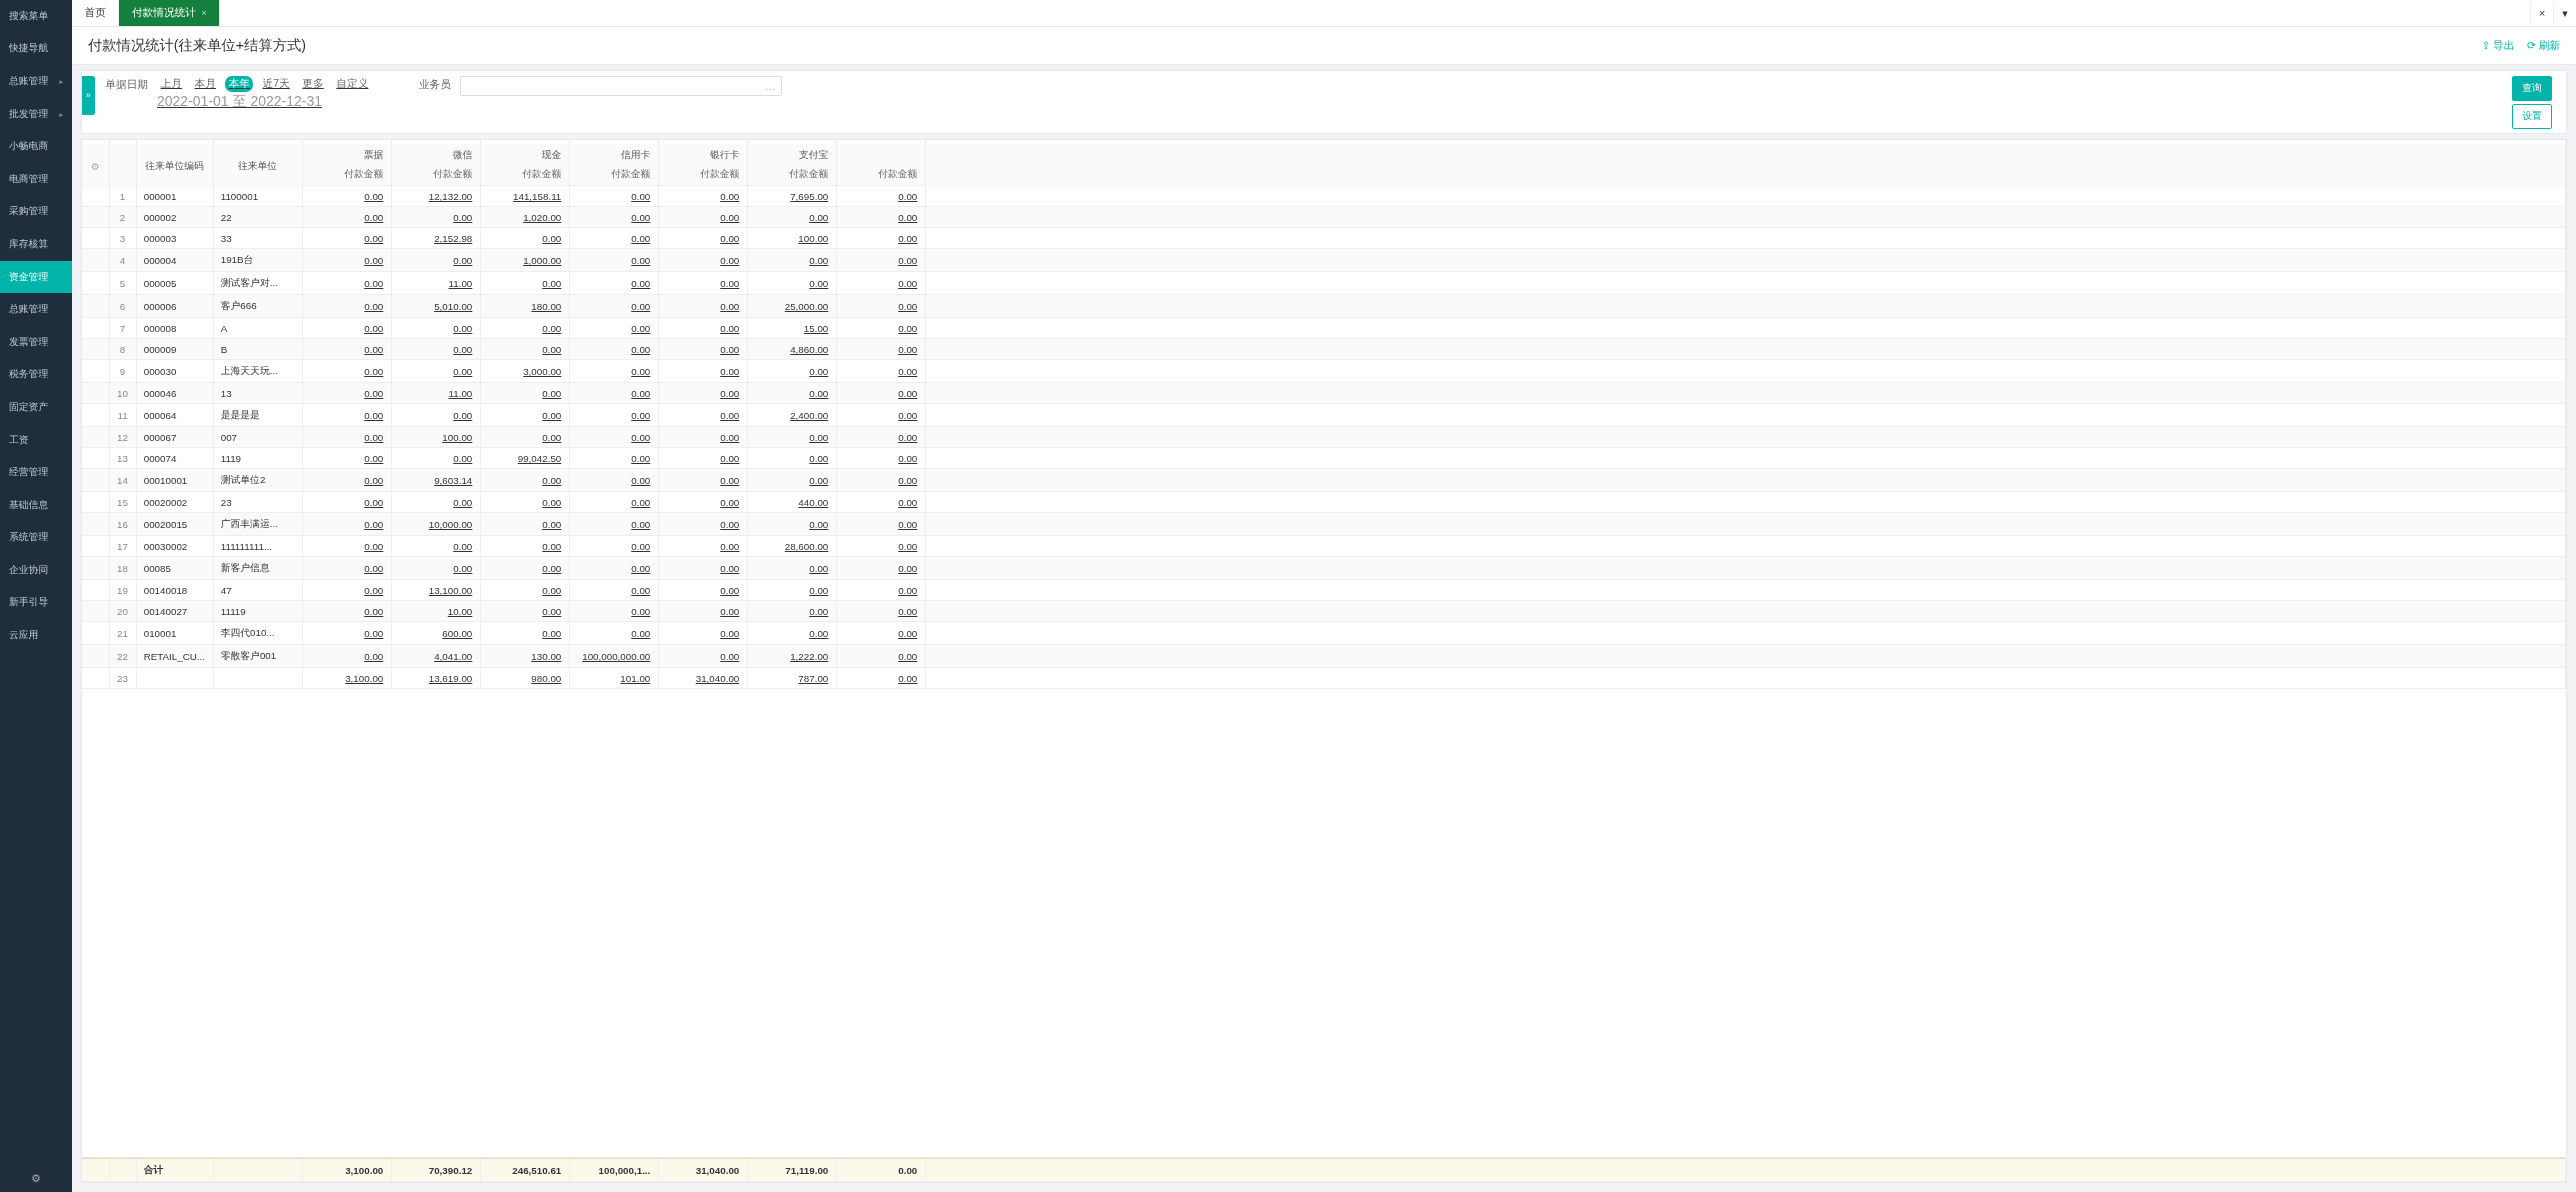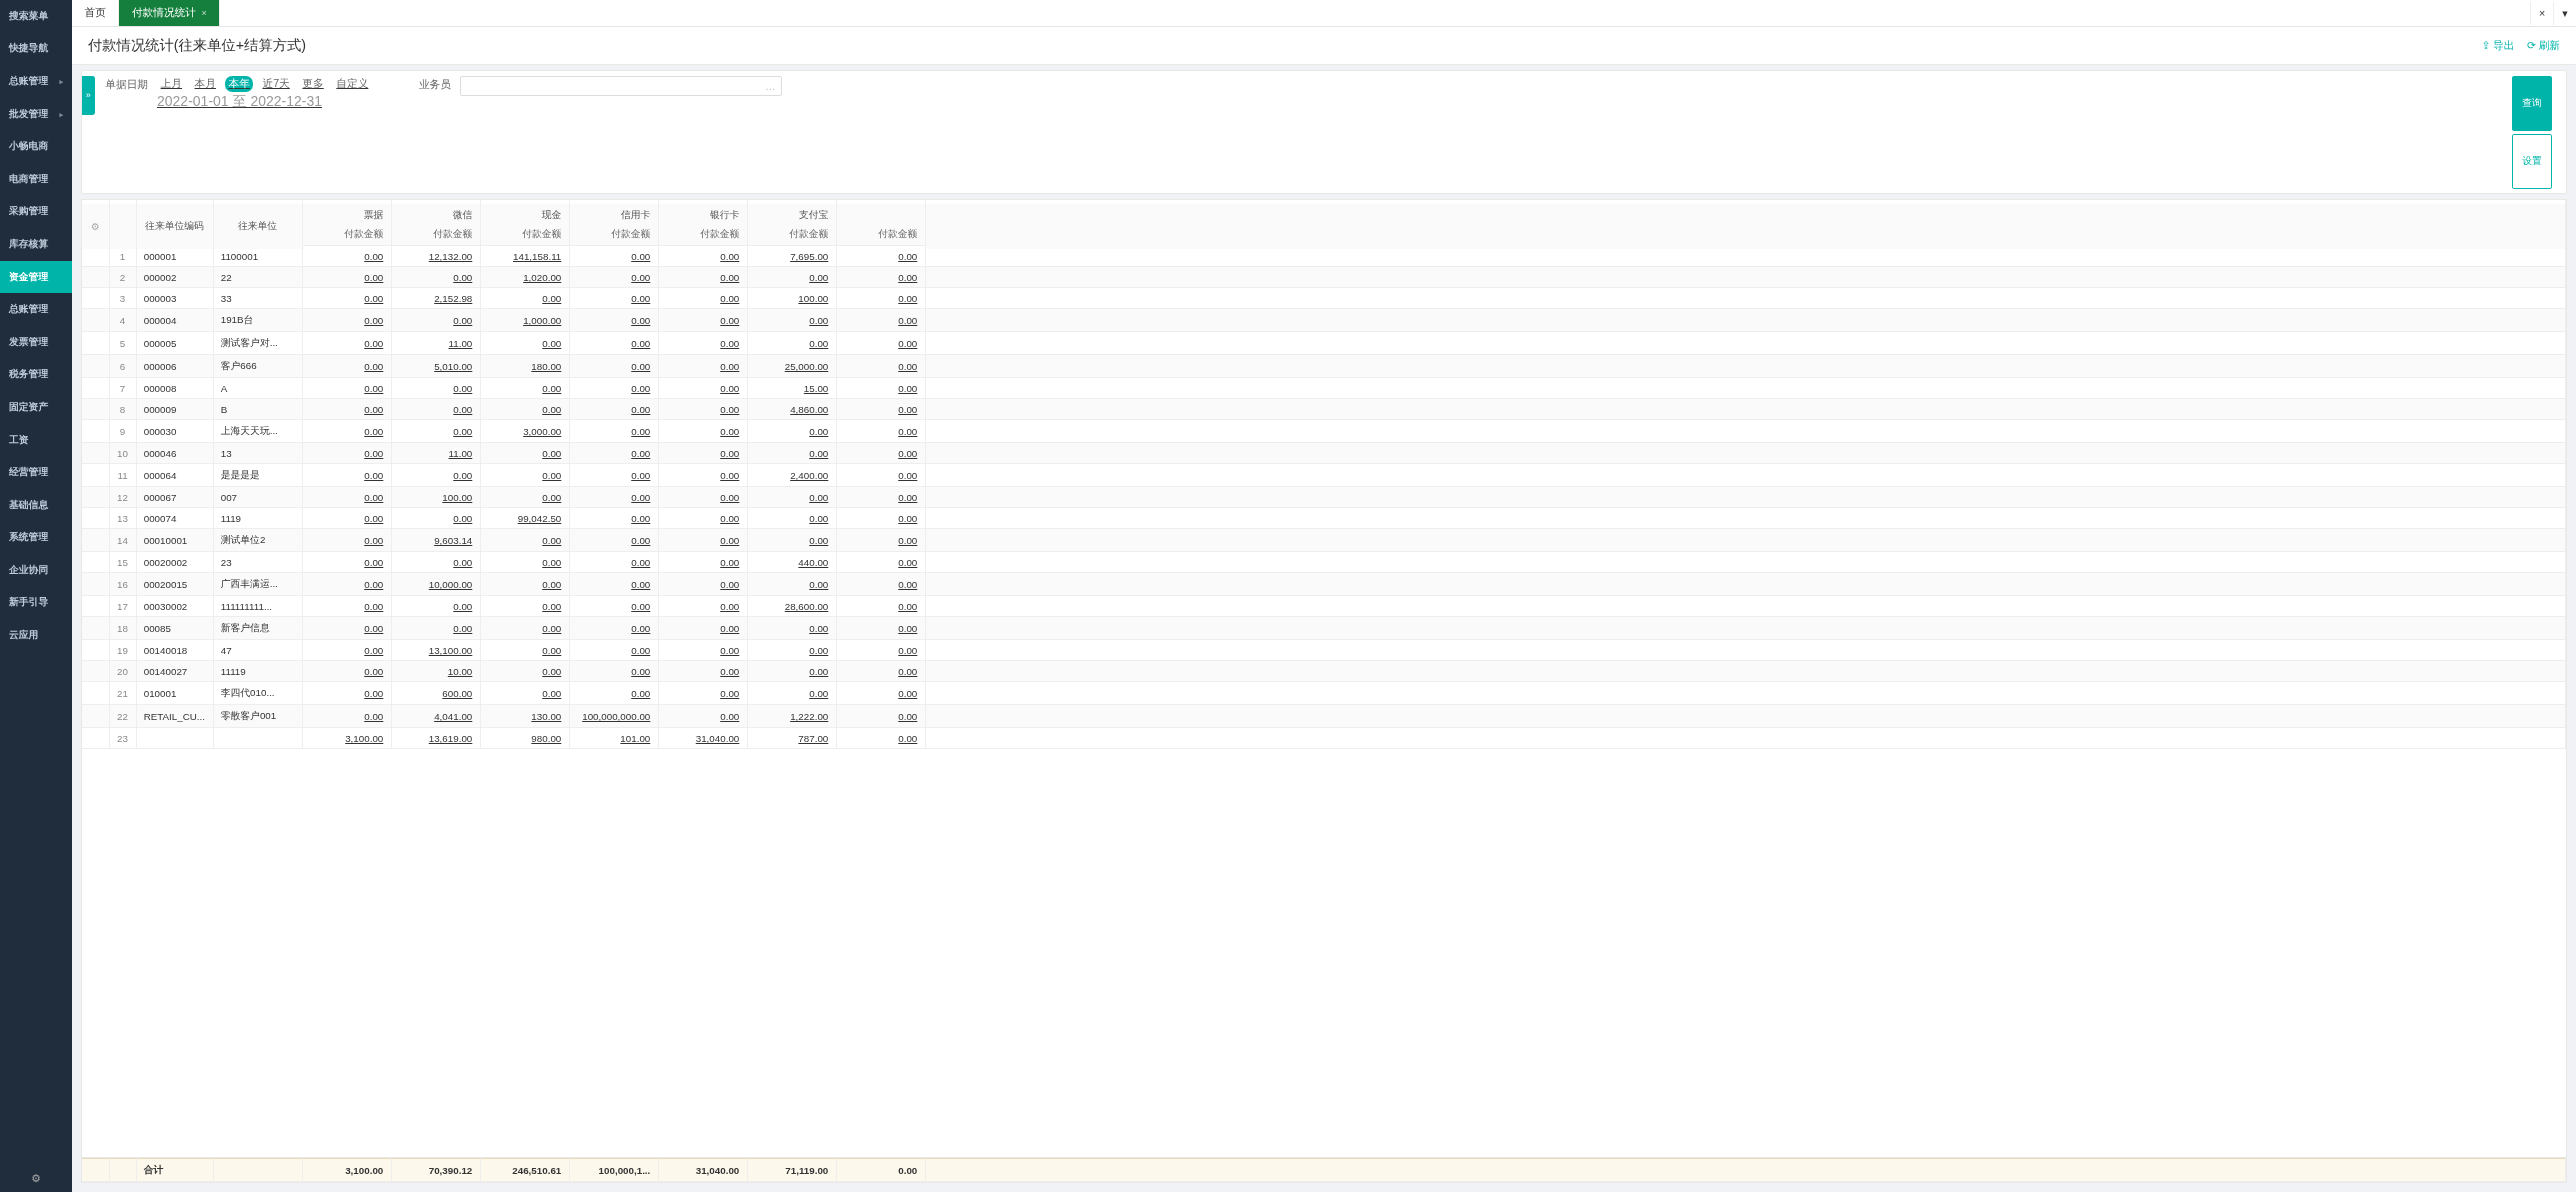--- a/index.html
+++ b/index.html
@@ -1,21 +1,21 @@
 <!DOCTYPE html>
 <html style="font-size:14.3px"><head>
 <meta charset="utf-8">
 <style>
 * { margin:0; padding:0; box-sizing:border-box; }
 body { font-family:"Microsoft YaHei","PingFang SC",Arial,sans-serif; font-size:10.7px; color:#333; background:#f0f2f5; overflow:hidden; }
 .app { display:flex; height:100vh; }
 
 
 .sidebar { width:72px; background:#1f2d3d; color:#bfcbd9; display:flex; flex-direction:column; flex-shrink:0; }
-.sidebar-item { padding:9.8px 9px; cursor:pointer; display:flex; align-items:center; justify-content:space-between; font-size:9.8px;font-weight:bold; }
+.sidebar-item { padding:9.8px 9px; cursor:pointer; display:flex; align-items:center; justify-content:space-between; font-size:9.8px; }
 .sidebar-item.active { background:#00b4aa; color:#fff; }
 .sidebar-spacer { flex:1; }
 .sidebar-footer { padding:7.2px; text-align:center; }
 .caret { font-size:7.2px; color:#7a8a9a; }
 
 
 .main { flex:1; display:flex; flex-direction:column; min-width:0; }
 
 
 .tabbar { height:27px; background:#fff; border-bottom:0.9px solid #e5e5e5; display:flex; align-items:stretch; }
@@ -38,21 +38,21 @@
 .filter-group { display:flex; align-items:flex-start; gap:9px; }
 .filter-label { color:#666; padding-top:1.8px; min-width:43px; text-align:right; }
 .filter-body { display:flex; flex-direction:column; gap:1.8px;text-decoration:underline;}
 .range-opts { display:flex; gap:5.4px; align-items:center;}
 .range-opt { color:#666; cursor:pointer; padding:0.9px 3.6px; border-radius:7.2px;}
 .range-opt.sel { background:#00b4aa; color:#fff; }
 .date-range { color:#999; font-size:14px; }
 .select-box { border:0.9px solid #ddd; min-width:322px; height:19.7px; display:flex; align-items:center; justify-content:flex-end; padding:0 5.4px; color:#bbb; cursor:pointer; border-radius:1.8px;}
 .lookup-box { border:0.9px solid #ddd; min-width:322px; height:19.7px; display:flex; align-items:center; justify-content:flex-end; padding:0 5.4px; color:#bbb; cursor:pointer; border-radius:1.8px;}
 .filter-buttons { margin-left:auto; display:flex; flex-direction:column; gap:3.6px; padding-right:3.6px; align-items:stretch;}
-.btn { border:0.9px solid #00b4aa; padding:20px 9px; border-radius:1.8px; cursor:pointer; font-size:9.8px; text-align:center; min-width:36px;}
+.btn { border:0.9px solid #00b4aa; padding:5px 9px; border-radius:1.8px; cursor:pointer; font-size:9.8px; text-align:center; min-width:36px;}
 .btn-primary { background:#00b4aa; color:#fff; }
 .btn-ghost { background:#fff; color:#00b4aa; }
 .expand-bar { text-align:center; padding:3.6px; color:#999; cursor:pointer; border-top:0.9px solid #f0f0f0; font-size:9.8px;}
 
 
 .table-wrap { flex:1; margin:5.4px 9px 9px; background:#fff; border:0.9px solid #e8e8e8; display:flex; flex-direction:column; min-height:0;}
 .grid { flex:1; overflow:auto; }
 table { border-collapse:collapse; width:100%; table-layout:fixed;}
 th,td { border-right:0.9px solid #eee; border-bottom:0.9px solid #eee; padding:4.5px 7.2px; font-size:9.8px; white-space:nowrap; overflow:hidden; text-overflow:ellipsis;}
 thead th { background:#fafafa; font-weight:500; color:#555; text-align:center; position:sticky; top:4px; }

